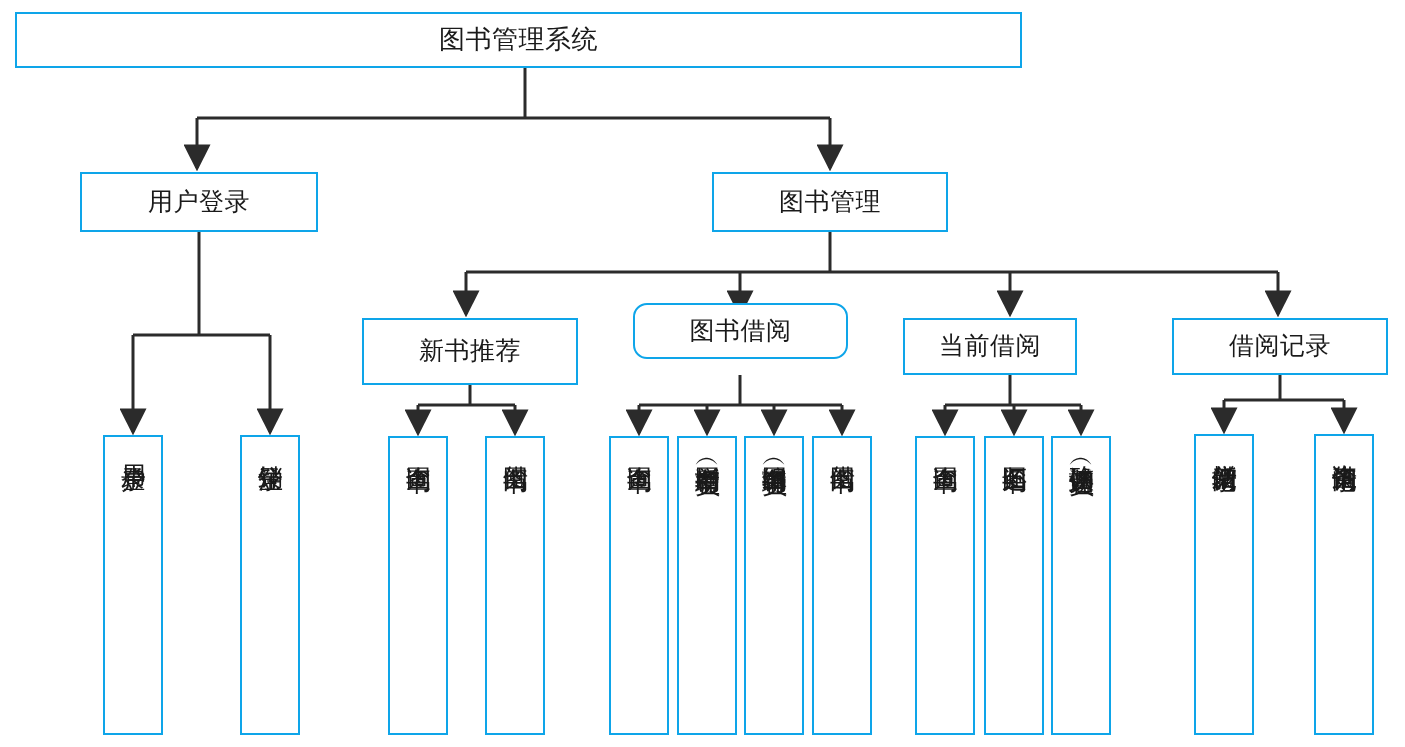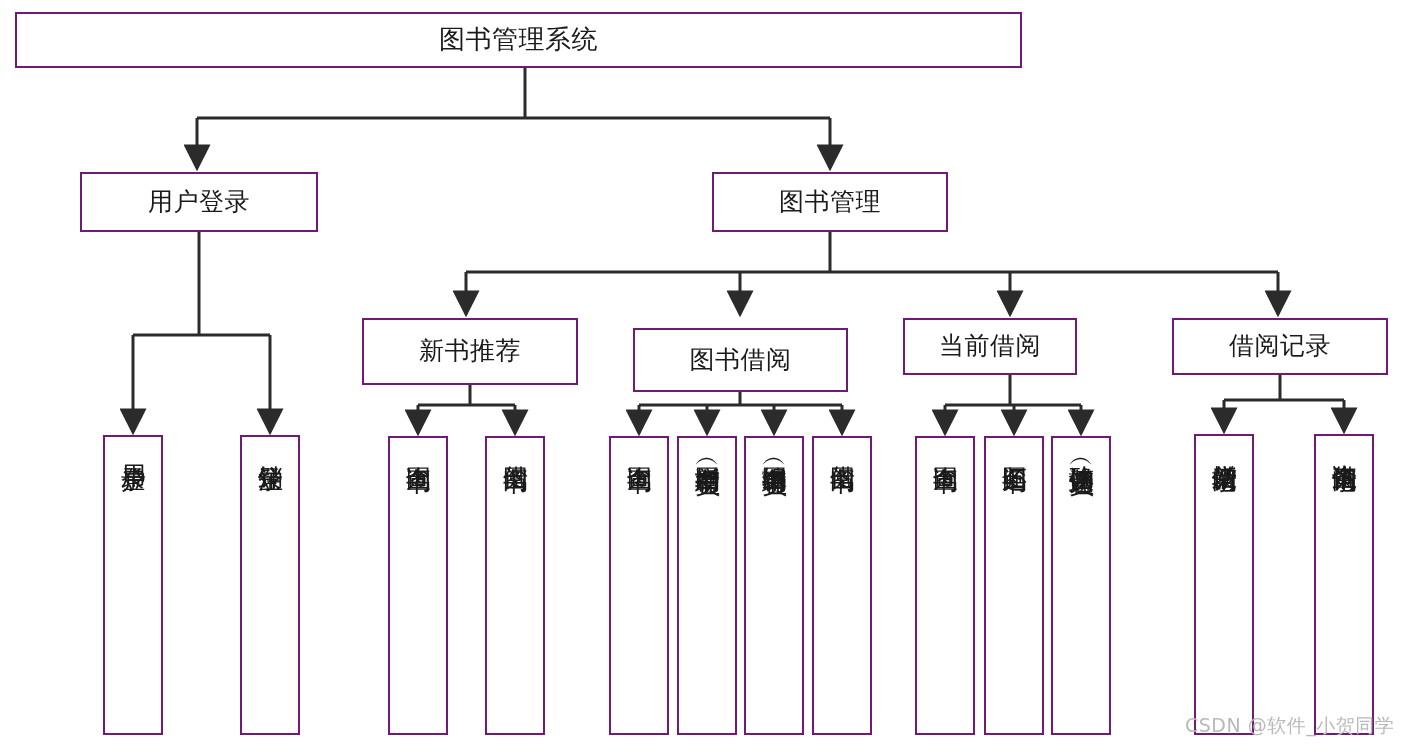--- a/index.html
+++ b/index.html
@@ -21,21 +21,21 @@
   #edges {
     position: absolute;
     left: 0;
     top: 0;
     width: 1405px;
     height: 747px;
   }
   .node {
     position: absolute;
     box-sizing: border-box;
-    border: 2px solid #701a75;
+    border: 2px solid #0ea5e9;
     background: #ffffff;
     display: flex;
     align-items: center;
     justify-content: center;
     color: #1a1a1a;
     z-index: 2;
   }
   .node-label {
     display: block;
     line-height: 1.22;
@@ -139,21 +139,21 @@
   <div class="node horiz" style="left:80px; top:172px; width:238px; height:60px;">
     <span class="node-label">用户登录</span>
   </div>
   <div class="node horiz" style="left:712px; top:172px; width:236px; height:60px;text-align:center;">
     <span class="node-label">图书管理</span>
   </div>
 
   <div class="node horiz" style="left:362px; top:318px; width:216px; height:67px;">
     <span class="node-label">新书推荐</span>
   </div>
-  <div class="node horiz" style="left:633px; top:328px; width:215px; height:64px;">
+  <div class="node horiz" style="left:633px; top:303px; width:215px; height:56px;border-radius:14px;">
     <span class="node-label">图书借阅</span>
   </div>
   <div class="node horiz" style="left:903px; top:318px; width:174px; height:57px;">
     <span class="node-label">当前借阅</span>
   </div>
   <div class="node horiz" style="left:1172px; top:318px; width:216px; height:57px;">
     <span class="node-label">借阅记录</span>
   </div>
 
   <div class="node vert" style="left:103px; top:435px; width:60px; height:300px;">
@@ -193,15 +193,14 @@
     <span class="node-label">确认归还（管理员）</span>
   </div>
 
   <div class="node vert" style="left:1194px; top:434px; width:60px; height:301px;">
     <span class="node-label">新增借阅记录</span>
   </div>
   <div class="node vert" style="left:1314px; top:434px; width:60px; height:301px;">
     <span class="node-label">查询借阅记录</span>
   </div>
 
-  <div class="watermark">CSDN @软件_小贺同学</div>
 
 </div>
 
 </body></html>

